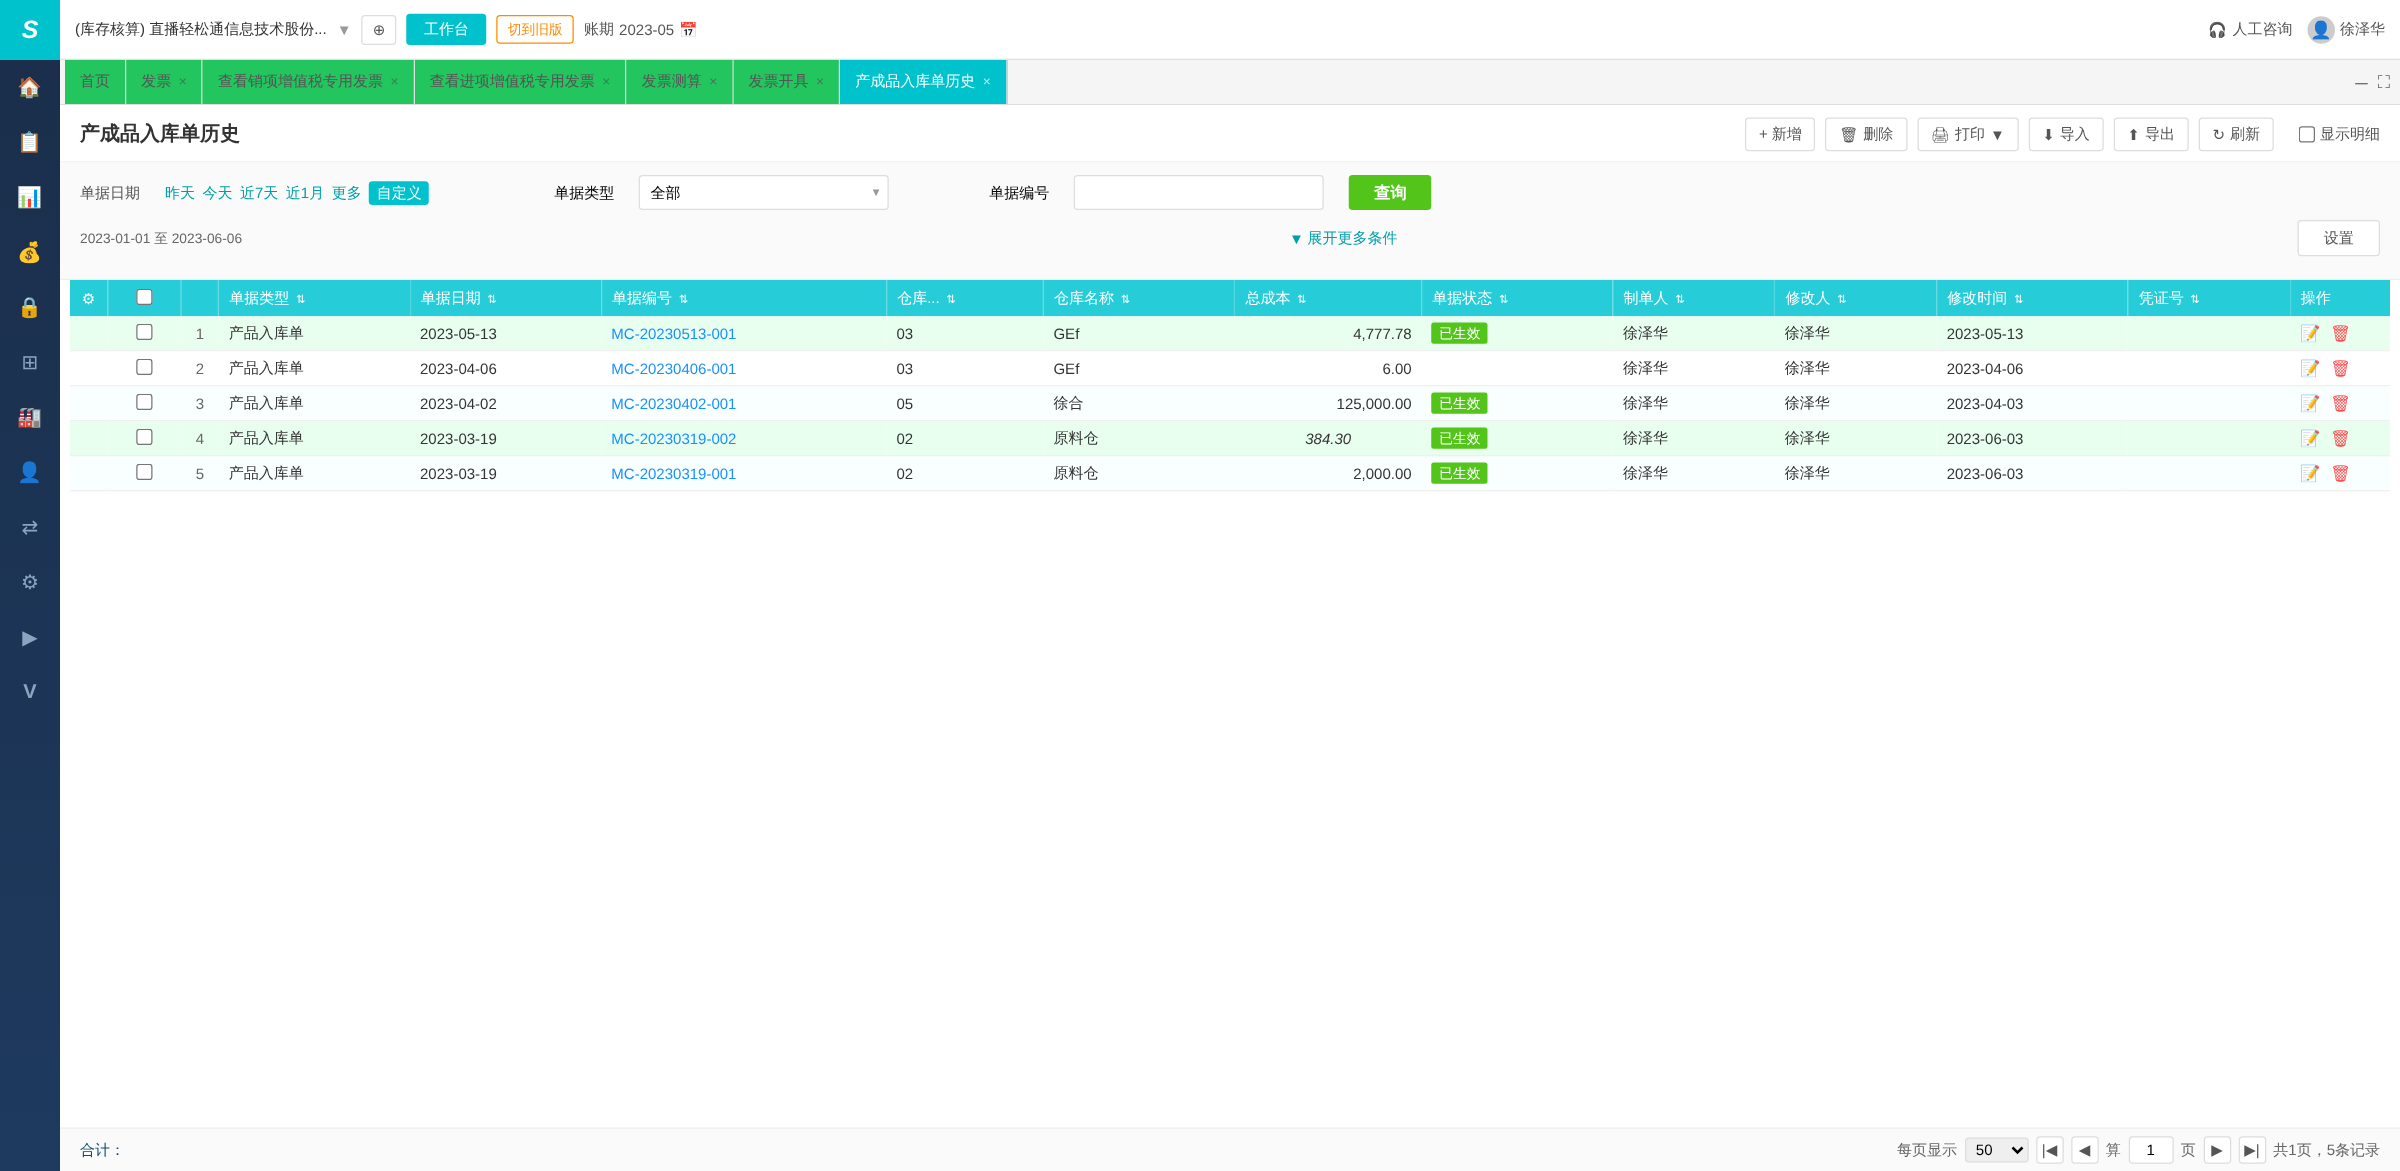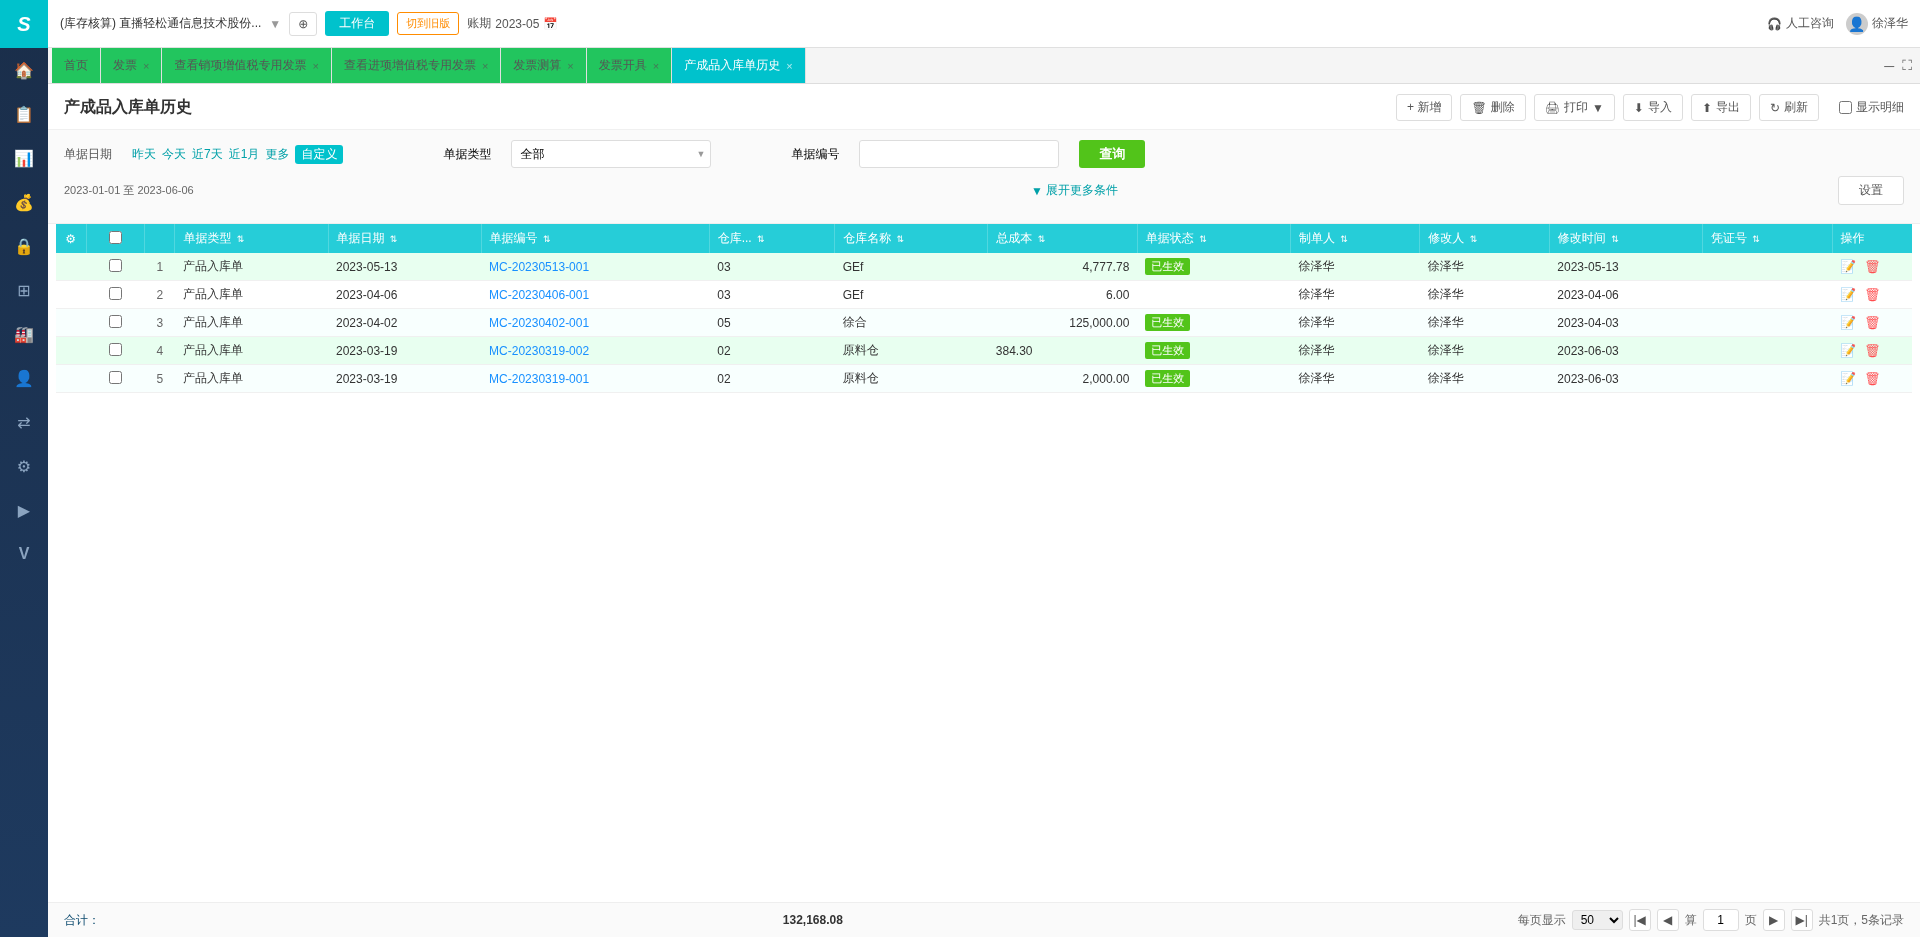--- a/index.html
+++ b/index.html
@@ -372,21 +372,21 @@
       <td class="row-num"></td>
       <td class="checkbox-cell">
         <input type="checkbox" class="checkbox" style="">
       </td>
       <td class="row-num">4</td>
       <td>产品入库单</td>
       <td>2023-03-19</td>
       <td><span class="link-cell">MC-20230319-002</span></td>
       <td>02</td>
       <td>原料仓</td>
-      <td style="text-align:left;">384.30</td>
+      <td style="text-align:center;font-style:italic;">384.30</td>
       <td><span class="status-badge">已生效</span></td>
       <td>徐泽华</td>
       <td>徐泽华</td>
       <td>2023-06-03</td>
       <td></td>
       <td>
         <div class="action-icons">
           <span class="action-icon" title="编辑">📝</span>
           <span class="action-icon del" title="删除">🗑</span>
         </div>
@@ -415,21 +415,20 @@
           <span class="action-icon del" title="删除">🗑</span>
         </div>
       </td>
     </tr>
           </tbody>
       </table>
     </div>
 
     <div class="table-footer">
       <span class="footer-sum-label">合计：</span>
-      <span class="footer-sum-val">132,168.08</span>
       <div class="pagination">
         <span class="page-size-label">每页显示</span>
         <select class="page-size-select">
           <option>50</option>
           <option>100</option>
           <option>200</option>
         </select>
         <button class="pager-btn">|◀</button>
         <button class="pager-btn">◀</button>
         <span style="color:#666;">算</span>

